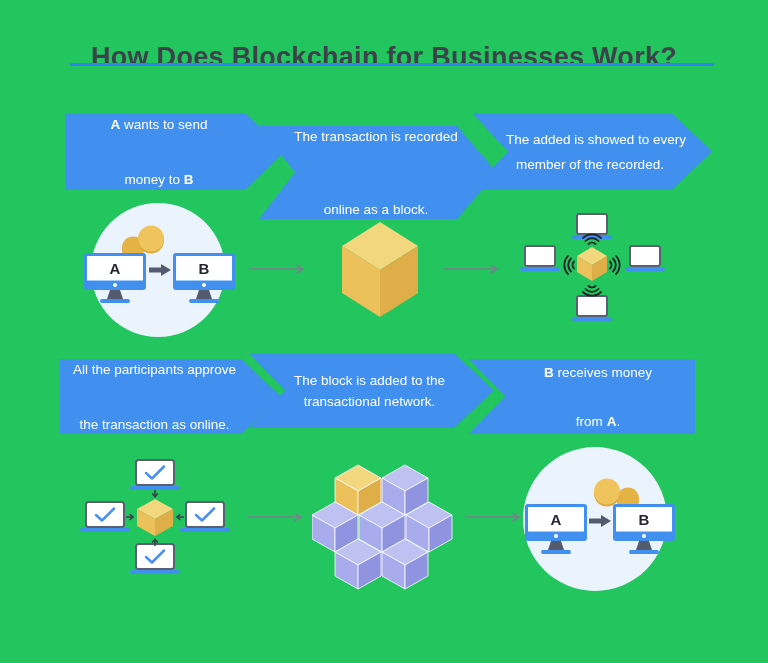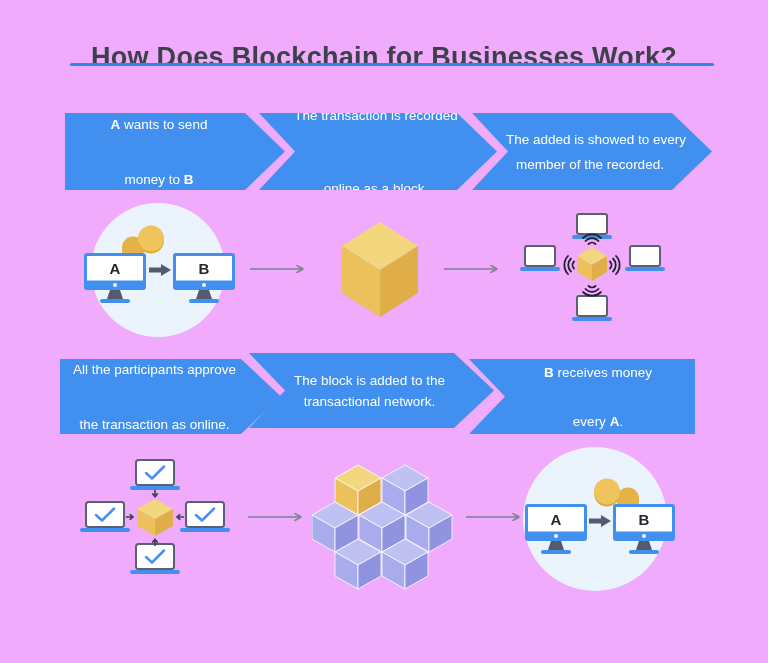--- a/index.html
+++ b/index.html
@@ -1,18 +1,18 @@
 <!DOCTYPE html>
 <html style="--banner: #4190F0; --underline: #2E86EC; --title-text: #3C414B; --slate: #555B6E; --outline: #5A6072; --thin-arrow: #7A8090; --check-blue: #4A90F0; --wifi-dark: #1F2126; --circle-bg: #EBF3FC; --coin-light: #EFC45C; --coin-mid: #E5B246; --coin-dark: #DDA83E; --letter-dark: #23262E; --cube-gold-top: #F3D77E; --cube-gold-left: #ECC05A; --cube-gold-right: #DFAE49; --cube-purple-top: #BFC1F2; --cube-purple-left: #A8ABEC; --cube-purple-right: #9094E0;"><head>
 <meta charset="utf-8">
 <style>
   html,body { margin:0; padding:0; background:#ffffff; }
   #canvas {
     position:relative; width:768px; height:663px; overflow:hidden;
-    background:#f0abfc;
+    background:#22c55e;
     font-family:"Liberation Sans", sans-serif;
   }
   
   #title {
     position:absolute; left:0; top:24px; width:768px;
     text-align:center; font-size:27px; font-weight:700;
     letter-spacing:.3px; color:var(--title-text);
   }
   #title-underline {
     position:absolute; left:70px; top:63px; width:644px; height:3px;
@@ -24,21 +24,21 @@
     display:flex; flex-direction:column; justify-content:center;
     text-align:center; font-size:13.5px; box-sizing:border-box;
   }
   .banner .bl { line-height:25px; white-space:nowrap; }
   .banner.lines-3 .bl { line-height:21px; }
   .banner .b { font-weight:700; }
   .chev-start { clip-path:polygon(0 0, calc(100% - 40px) 0, 100% 50%, calc(100% - 40px) 100%, 0 100%); padding:0 44px 0 12px;gap:30px; }
   .chev-mid   { clip-path:polygon(0 0, calc(100% - 40px) 0, 100% 50%, calc(100% - 40px) 100%, 0 100%, 36px 50%); padding:0 38px 0 34px; }
   .chev-end   { clip-path:polygon(0 0, 100% 0, 100% 100%, 0 100%, 36px 50%); padding:0 6px 0 38px; }
   #banner-1 { left:65px;  top:113px; width:220px; height:77px; }
-  #banner-2 { left:259px; top:113px; width:238px; height:77px;gap:48px; }
+  #banner-2 { left:259px; top:126px; width:238px; height:93px;gap:48px; }
   #banner-3 { left:472px; top:113px; width:240px; height:77px; }
   #banner-4 { left:52px;  top:359px; width:221px; height:75px;margin-left:8px; }
   #banner-5 { left:249px; top:353px; width:245px; height:75px; }
   #banner-6 { left:469px; top:359px; width:226px; height:75px;gap:24px; }
   
   .illu { position:absolute; }
   #illu-1 { left:80px;  top:200px; }
   #arrow-1 { left:250px; top:265px; }
   #illu-2 { left:338px; top:218px; }
   #arrow-2 { left:444px; top:265px; }
@@ -73,21 +73,21 @@
   <div id="banner-4" class="banner chev-start">
       <div class="bl"><span>All the participants approve</span></div>
       <div class="bl"><span>the transaction as online.</span></div>
     </div>
   <div id="banner-5" class="banner chev-mid lines-3">
       <div class="bl"><span>The block is added to the</span></div>
       <div class="bl"><span>transactional network.</span></div>
     </div>
   <div id="banner-6" class="banner chev-end">
       <div class="bl"><span class="b">B</span><span> receives money</span></div>
-      <div class="bl"><span>every </span><span class="b">A</span><span>.</span></div>
+      <div class="bl"><span>from </span><span class="b">A</span><span>.</span></div>
     </div>
 
   <svg width="0" height="0" style="position:absolute" aria-hidden="true">
     <defs>
       <symbol id="monitor" viewBox="0 0 62 50" overflow="visible">
         <rect x="0" y="0" width="62" height="37" rx="3" fill="var(--banner)"></rect>
         <rect x="3" y="3" width="56" height="24.5" fill="#ffffff"></rect>
         <circle cx="31" cy="32" r="2" fill="#ffffff"></circle>
         <polygon points="26,37 36,37 39,46 23,46" fill="var(--slate)"></polygon>
         <rect x="16" y="46" width="30" height="4" rx="2" fill="var(--banner)"></rect>

